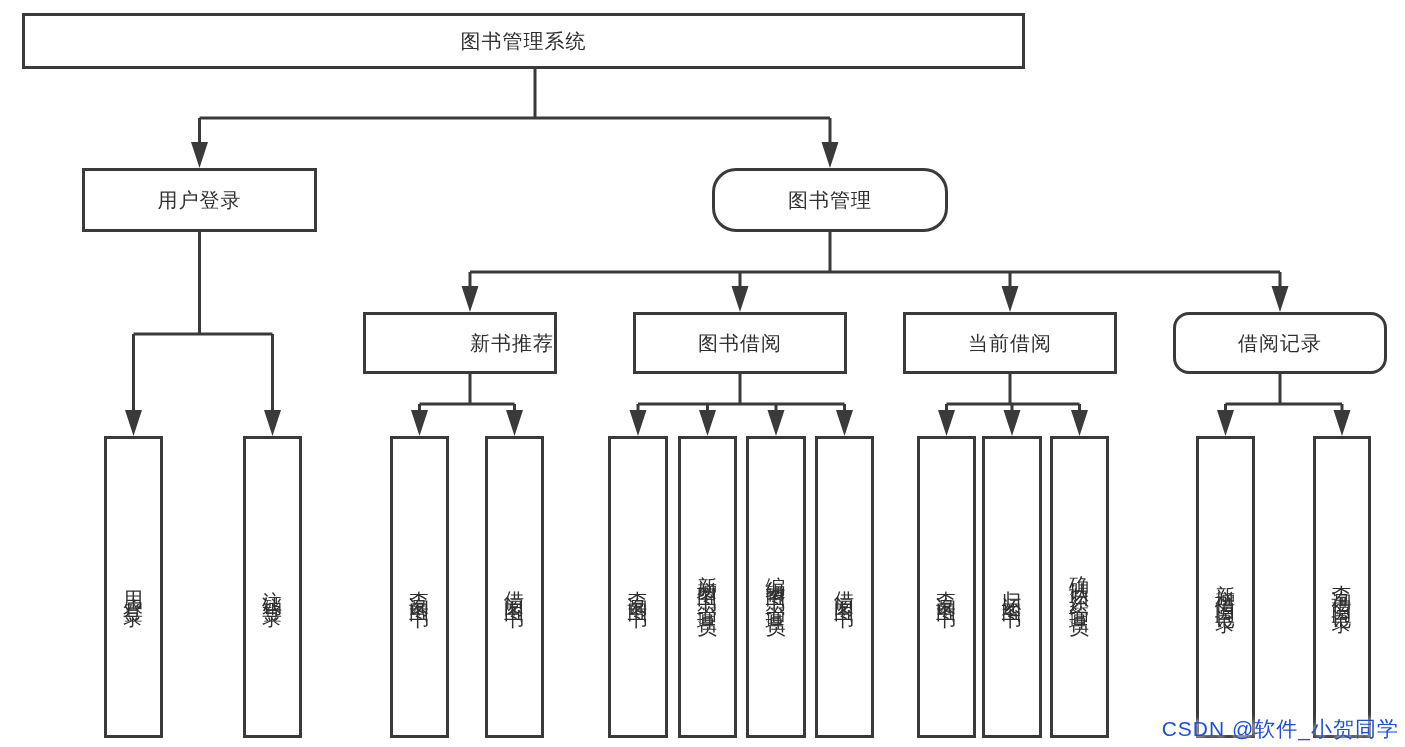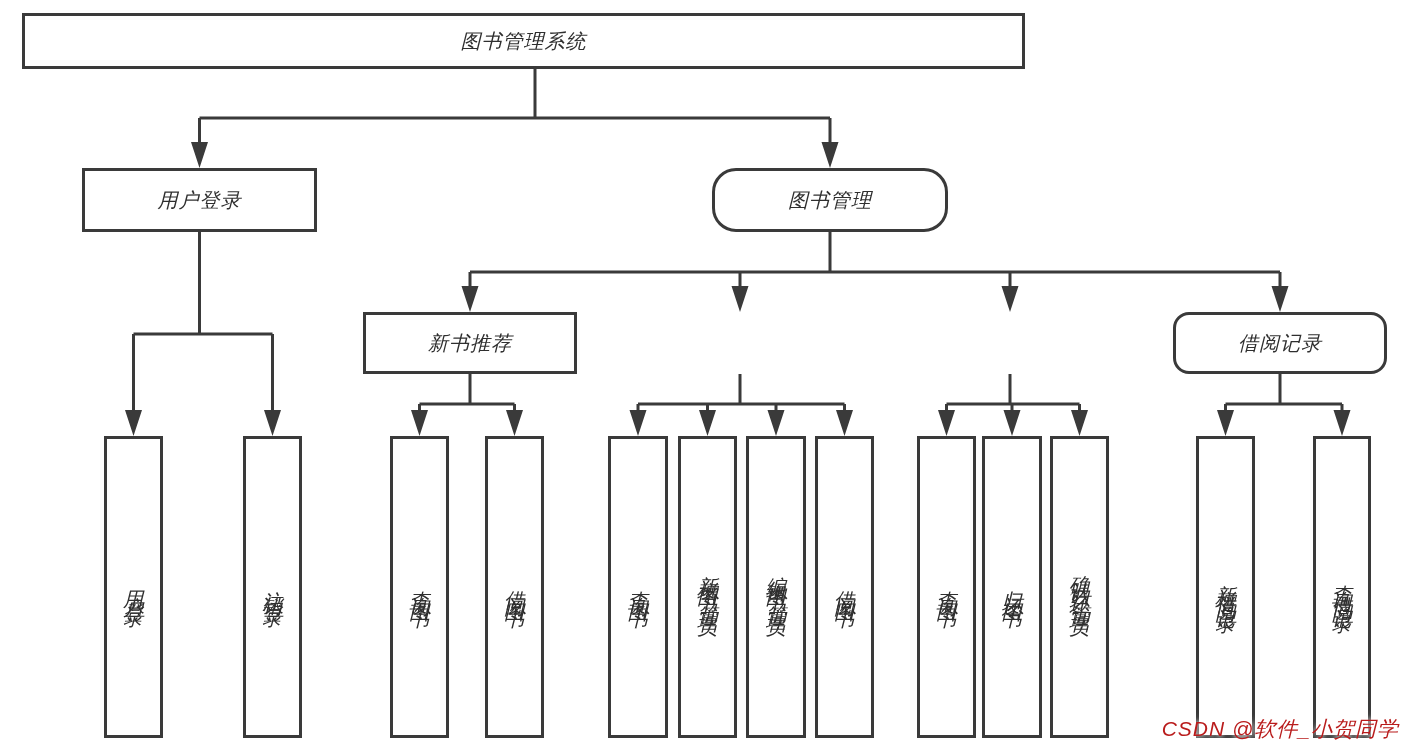--- a/index.html
+++ b/index.html
@@ -1,35 +1,35 @@
 <!DOCTYPE html>
 <html><head>
 <meta charset="utf-8">
 <style>
   html,body { margin:0; padding:0; background:#ffffff; }
   .canvas {
     position:relative; width:1405px; height:747px; background:#ffffff;
-    font-family:"Liberation Sans", sans-serif; overflow:hidden;font-style:italic;
+    font-family:"Liberation Sans", sans-serif; overflow:hidden;
   }
   svg.links { position:absolute; left:0; top:0; z-index:1; }
   .ln  { fill:none; stroke:#3a3a3a; stroke-width:3; }
   .arw { fill:#3a3a3a; stroke:none; }
   .box {
     position:absolute; box-sizing:border-box; background:#ffffff;
     border:3px solid #3a3a3a; display:flex; align-items:center; justify-content:center;
     color:#2f2f2f; z-index:2;
   }
   .hbox { font-size:20px; letter-spacing:1px; }
   .vbox span {
     writing-mode:vertical-rl; text-orientation:mixed;
     font-size:20px; letter-spacing:6px; line-height:1;
   }
   .watermark {
     position:absolute; right:6px; bottom:4px; z-index:3;
-    font-size:21px; letter-spacing:1px; color:#b91c1c;
+    font-size:21px; letter-spacing:1px; color:#1d4ed8;
     text-shadow:0 0 4px rgba(255,255,255,0.95), 0 0 8px rgba(255,255,255,0.9);
   }
 </style>
 </head>
 <body>
 
 <div class="canvas">
 
   <svg class="links" width="1405" height="747" viewBox="0 0 1405 747">
     <path class="ln" d="M535 69 V118 M199.5 118 H830 M199.5 118 V144 M830 118 V144
@@ -56,22 +56,28 @@
     <span>图书管理系统</span>
   </div>
 
   <div class="box hbox" style="left:82px; top:168px; width:235px; height:64px;">
     <span>用户登录</span>
   </div>
   <div class="box hbox" style="left:712px; top:168px; width:236px; height:64px;border-radius:24px;">
     <span>图书管理</span>
   </div>
 
-  <div class="box hbox" style="left:363px; top:312px; width:214px; height:62px;">
+  <div class="box hbox" style="left:363px; top:312px; width:194px; height:62px;justify-content:flex-end;">
     <span>新书推荐</span>
+  </div>
+  <div class="box hbox" style="left:633px; top:312px; width:214px; height:62px;">
+    <span>图书借阅</span>
+  </div>
+  <div class="box hbox" style="left:903px; top:312px; width:214px; height:62px;">
+    <span>当前借阅</span>
   </div>
   <div class="box hbox" style="left:1173px; top:312px; width:214px; height:62px;border-radius:16px;">
     <span>借阅记录</span>
   </div>
 
   <div class="box vbox" style="left:104px; top:436px; width:59px; height:302px;">
     <span>用户登录</span>
   </div>
   <div class="box vbox" style="left:243px; top:436px; width:59px; height:302px;">
     <span>注销登录</span>

